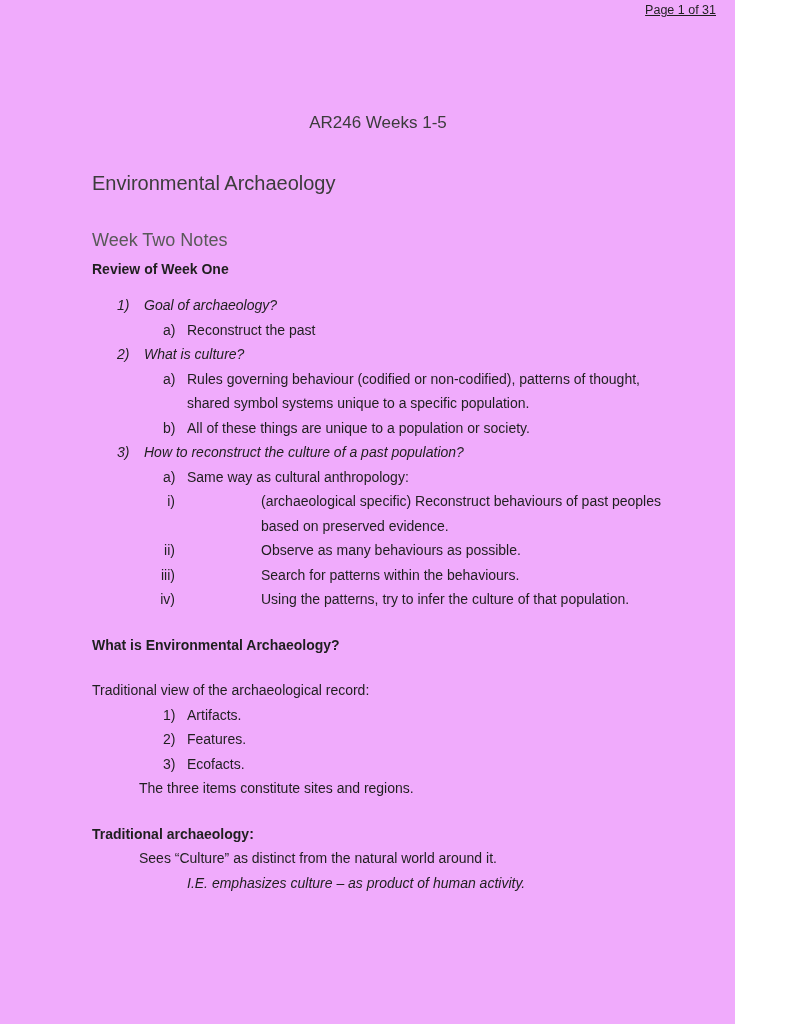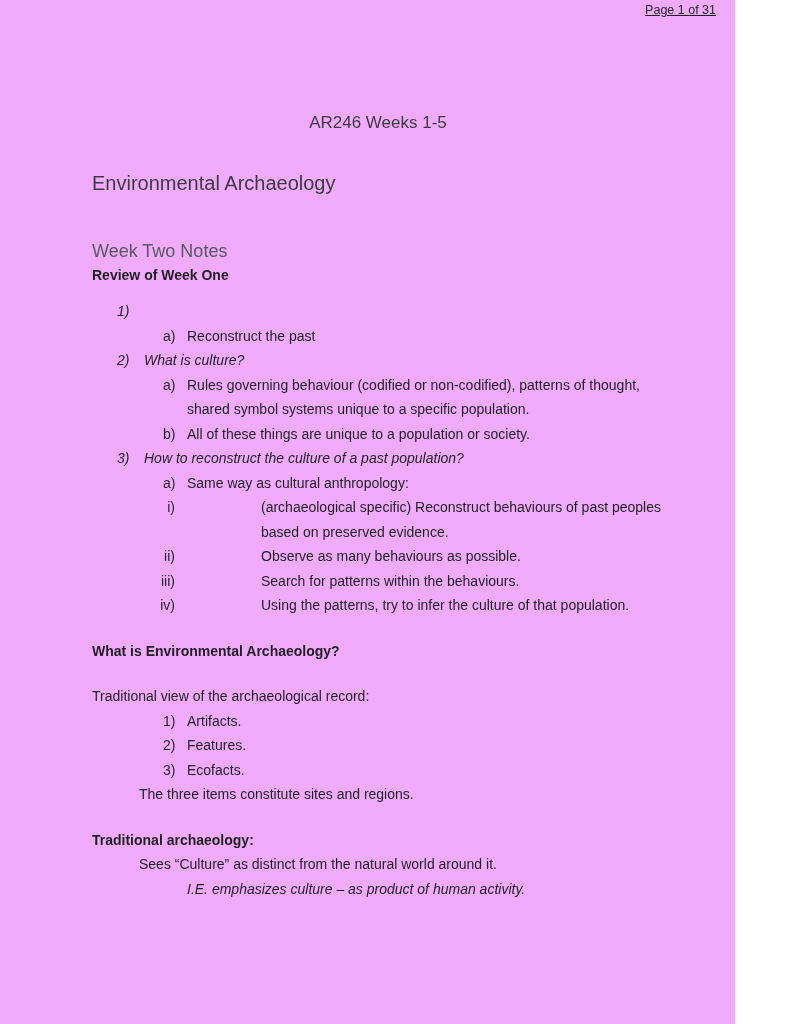--- a/index.html
+++ b/index.html
@@ -42,25 +42,26 @@
   .doc-title {
     font-size: 20px;
     line-height: 27px;
     color: #3c3c3c;
     margin-top: 36px;
   }
   .week-heading {
     font-size: 18px;
     line-height: 24px;
     color: #595959;
-    margin-top: 42px;
+    margin-top: 31px;
   }
   .bold-heading {
     font-weight: bold;
     line-height: 24px;
+    margin-top: 5px;
   }
   .section-heading {
     font-weight: bold;
     margin-top: 24.5px;
   }
   .list { margin-top: 12px; }
   .row { display: flex; }
   .row .m { flex-shrink: 0; }
   .l1 { padding-left: 25px; font-style: italic; }
   .l1 .m { width: 27px; }
@@ -87,20 +88,21 @@
 
     <div class="doc-title">Environmental Archaeology</div>
 
     <div class="week-heading">Week Two Notes</div>
 
     <div class="bold-heading">Review of Week One</div>
 
     <div class="list">
       <div class="row l1">
         <span class="m">1)</span>
+        <span class="t">Goal of archaeology?</span>
       </div>
       <div class="row l2">
         <span class="m">a)</span>
         <span class="t">Reconstruct the past</span>
       </div>
       <div class="row l1">
         <span class="m">2)</span>
         <span class="t">What is culture?</span>
       </div>
       <div class="row l2">

